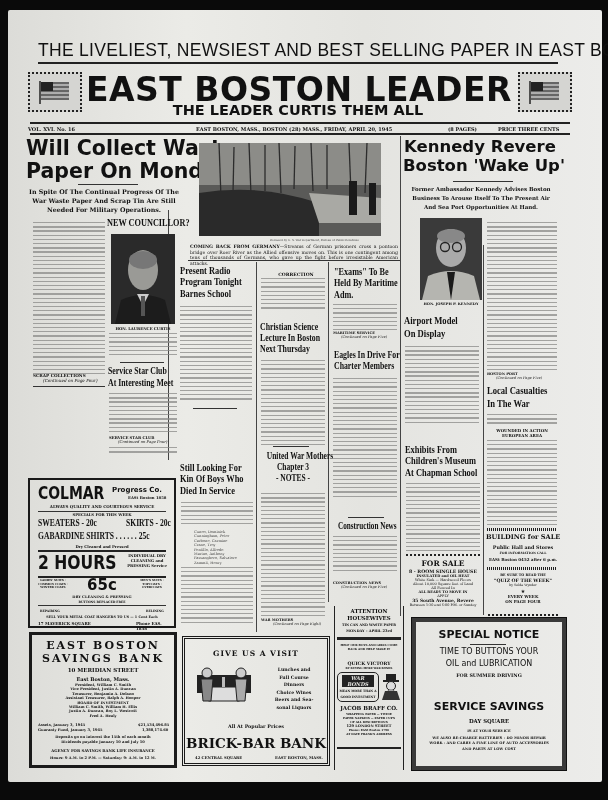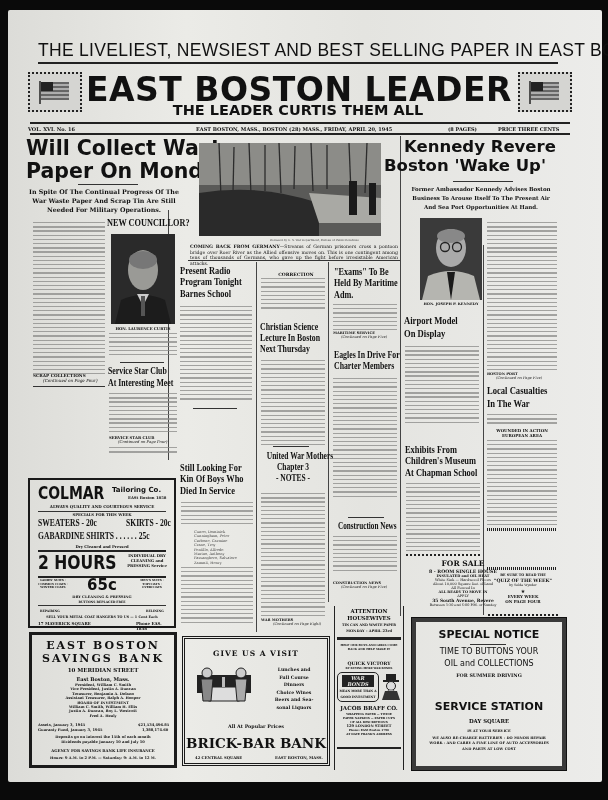--- a/index.html
+++ b/index.html
@@ -204,21 +204,21 @@
   <div class="abs hl cond" style="left:326px; top:340px; width:90px; font-size:10px; transform:scaleX(0.78);">Eagles In Drive For Charter Members</div>
   <div class="abs txt-block" style="left:325px; top:368px; width:64px; height:122px;"></div>
 
   <div class="abs thin" style="left:340px; top:507px; width:36px;"></div>
   <div class="abs hl cond" style="left:330px; top:511px; font-size:10px; white-space:nowrap; transform:scaleX(0.72);">Construction News</div>
   <div class="abs txt-block" style="left:325px; top:526px; width:64px; height:38px;"></div>
   <div class="abs" style="left:325px; top:571px; font-size:3.6px; font-weight:bold;">CONSTRUCTION NEWS</div>
   <div class="abs" style="left:333px; top:575px; font-size:3.6px; font-style:italic;">(Continued on Page Five)</div>
 
   <div class="abs hl-big" style="left:396px; top:128px; font-size:16.5px; white-space:nowrap;">Kennedy Revere</div>
-  <div class="abs hl-big" style="left:376px; top:147px; font-size:16.5px; white-space:nowrap;">Boston 'Wake Up'</div>
+  <div class="abs hl-big" style="left:395px; top:147px; font-size:16.5px; white-space:nowrap;">Boston 'Wake Up'</div>
   <div class="abs thin" style="left:445px; top:171px; width:60px;"></div>
   <div class="abs deck" style="left:398px; top:175px; width:150px; font-size:5.5px; line-height:9px;">Former Ambassador Kennedy Advises Boston Business To Arouse Itself To The Present Air And Sea Port Opportunities At Hand.</div>
   <div class="abs photo" style="left:412px; top:208px; width:62px; height:82px;">
     <svg width="62" height="82" viewBox="0 0 62 82">
       <rect width="62" height="82" fill="#3a3a3a"></rect>
       <ellipse cx="31" cy="30" rx="15" ry="19" fill="#aaa"></ellipse>
       <ellipse cx="31" cy="18" rx="14" ry="7" fill="#888"></ellipse>
       <circle cx="25" cy="29" r="4.5" fill="none" stroke="#222" stroke-width="1.3"></circle>
       <circle cx="37" cy="29" r="4.5" fill="none" stroke="#222" stroke-width="1.3"></circle>
       <path d="M2 82 L8 58 Q31 48 54 58 L60 82 Z" fill="#b5b5b0"></path>
@@ -238,49 +238,55 @@
   <div class="abs hl cond" style="left:479px; top:388px; font-size:11px; white-space:nowrap; transform:scaleX(0.78);">In The War</div>
   <div class="abs txt-block" style="left:479px; top:404px; width:70px; height:12px;"></div>
   <div class="abs" style="left:479px; top:418px; width:70px; text-align:center; font-size:4px; font-weight:bold;">WOUNDED IN ACTION</div>
   <div class="abs" style="left:479px; top:423px; width:70px; text-align:center; font-size:4px; font-weight:bold;">EUROPEAN AREA</div>
   <div class="abs txt-block" style="left:479px; top:430px; width:70px; height:86px;"></div>
 
   <div class="abs hl cond" style="left:397px; top:434px; width:95px; font-size:10.5px; transform:scaleX(0.8);">Exhibits From Children's Museum At Chapman School</div>
   <div class="abs txt-block" style="left:398px; top:473px; width:74px; height:68px;"></div>
 
   <div class="abs dotted-rule" style="left:398px; top:544px; width:74px;"></div>
-  <div class="abs ad-center" style="left:416px; top:549px; width:78px;">
+  <div class="abs ad-center" style="left:396px; top:549px; width:78px;">
     <div style="font-size:7.5px; font-weight:bold;">FOR SALE</div>
     <div style="font-size:4.6px; font-weight:bold; margin-top:1px;">8 - ROOM SINGLE HOUSE</div>
     <div style="font-size:3.5px; font-weight:bold;">INSULATED and OIL HEAT</div>
     <div style="font-size:3.5px;">White Sink — Hardwood Floors</div>
     <div style="font-size:3.5px;">About 10,000 Square feet of Land</div>
     <div style="font-size:3.5px;">All Fenced In</div>
     <div style="font-size:3.5px; font-weight:bold;">ALL READY TO MOVE IN</div>
     <div style="font-size:3.5px;">APPLY</div>
     <div style="font-size:4.4px; font-weight:bold;">35 South Avenue, Revere</div>
     <div style="font-size:3.4px;">Between 5:30 and 6:00 P.M. or Sunday</div>
   </div>
 
   <div class="abs" style="left:479px; top:518px; width:70px; height:3px; background:repeating-linear-gradient(90deg,#222 0 1px,transparent 1px 2px);"></div>
+  <div class="abs ad-center" style="left:478px; top:523px; width:74px;">
+    <div style="font-size:6.6px; font-weight:bold; white-space:nowrap;">BUILDING for SALE</div>
+    <div style="font-size:4.8px; font-weight:bold; margin-top:3px;">Public Hall and Stores</div>
+    <div style="font-size:3.2px; font-weight:bold; margin-top:1px;">FOR INFORMATION CALL</div>
+    <div style="font-size:4px; font-weight:bold; margin-top:2px;">EASt Boston 0452 after 6 p.m.</div>
+  </div>
   <div class="abs" style="left:479px; top:557px; width:70px; height:3px; background:repeating-linear-gradient(90deg,#222 0 1px,transparent 1px 2px);"></div>
 
   <div class="abs ad-center" style="left:478px; top:563px; width:74px;">
     <div style="font-size:3.4px; font-weight:bold;">BE SURE TO READ THE</div>
     <div style="font-size:4.6px; font-weight:bold; margin-top:1px;">"QUIZ OF THE WEEK"</div>
     <div style="font-size:3.2px;">by Selda Wynder</div>
     <div style="font-size:5px; margin-top:1px;">★</div>
     <div style="font-size:4px; font-weight:bold;">EVERY WEEK</div>
     <div style="font-size:4px; font-weight:bold;">ON PAGE FOUR</div>
   </div>
   <div class="abs dotted-rule" style="left:480px; top:604px; width:70px;"></div>
 
   <div class="abs box" style="left:20px; top:468px; width:148px; height:150px; border-width:2px;">
     <div class="abs sans" style="left:8px; top:3px; font-size:17px; font-weight:bold; transform:scaleX(0.82); transform-origin:left top; white-space:nowrap;">COLMAR</div>
-    <div class="abs sans" style="left:82px; top:6px; font-size:7px; font-weight:bold; white-space:nowrap;">Tailoring Co.</div>
+    <div class="abs sans" style="left:82px; top:6px; font-size:7px; font-weight:bold; white-space:nowrap;">Progress Co.</div>
     <div class="abs" style="left:98px; top:15px; font-size:3.8px; font-weight:bold; white-space:nowrap;">EASt Boston 1858</div>
     <div class="abs" style="left:0; top:24px; width:144px; text-align:center; font-size:4px; font-weight:bold; white-space:nowrap;">ALWAYS QUALITY AND COURTEOUS SERVICE</div>
     <div class="abs thin" style="left:8px; top:31px; width:128px;"></div>
     <div class="abs" style="left:0; top:32px; width:144px; text-align:center; font-size:3.8px; font-weight:bold;">SPECIALS FOR THIS WEEK</div>
     <div class="abs cond" style="left:8px; top:38px; font-size:9.5px; font-weight:bold; transform:scaleX(0.8); transform-origin:left top; white-space:nowrap;">SWEATERS - 20c</div>
     <div class="abs cond" style="left:96px; top:38px; font-size:9.5px; font-weight:bold; transform:scaleX(0.8); transform-origin:left top; white-space:nowrap;">SKIRTS - 20c</div>
     <div class="abs cond" style="left:8px; top:51px; font-size:9.5px; font-weight:bold; transform:scaleX(0.8); transform-origin:left top; white-space:nowrap;">GABARDINE SHIRTS . . . . . . 25c</div>
     <div class="abs" style="left:0; top:64px; width:144px; text-align:center; font-size:3.8px; font-weight:bold;">Dry Cleaned and Pressed</div>
     <div class="abs rule" style="left:8px; top:70px; width:128px; height:1.5px;"></div>
     <div class="abs sans" style="left:8px; top:71px; font-size:19px; font-weight:bold; transform:scaleX(0.82); transform-origin:left top; white-space:nowrap;">2 HOURS</div>
@@ -383,21 +389,21 @@
       <div>Phone: EASt Boston 1790</div>
       <div>AT DAVE FRANK'S ADDRESS</div>
     </div>
     <div class="abs rule" style="left:2px; top:141px; width:64px; height:2px;"></div>
   </div>
 
   <div class="abs" style="left:404px; top:608px; width:154px; height:152px; border:4px solid #3a3a3a; outline:1px solid #111;">
     <div class="abs sans" style="left:0; top:6px; width:146px; text-align:center; font-size:11px; font-weight:bold; white-space:nowrap;">SPECIAL NOTICE</div>
     <div class="abs thin" style="left:54px; top:22px; width:36px;"></div>
     <div class="abs sans" style="left:0; top:25px; width:146px; text-align:center; font-size:8px; white-space:nowrap;">TIME TO BUTTONS YOUR</div>
-    <div class="abs sans" style="left:0; top:37px; width:146px; text-align:center; font-size:8px; white-space:nowrap;">OIL and COLLECTIONS</div>
+    <div class="abs sans" style="left:0; top:37px; width:146px; text-align:center; font-size:8px; white-space:nowrap;">OIL and LUBRICATION</div>
     <div class="abs" style="left:0; top:50px; width:146px; text-align:center; font-size:4.8px; font-weight:bold;">FOR SUMMER DRIVING</div>
-    <div class="abs sans" style="left:0; top:78px; width:146px; text-align:center; font-size:11px; font-weight:bold; white-space:nowrap;">SERVICE STATION</div>
+    <div class="abs sans" style="left:0; top:78px; width:146px; text-align:center; font-size:11px; font-weight:bold; white-space:nowrap;">SERVICE SAVINGS</div>
     <div class="abs" style="left:0; top:96px; width:146px; text-align:center; font-size:5.4px; font-weight:bold;">DAY SQUARE</div>
     <div class="abs" style="left:0; top:107px; width:146px; text-align:center; font-size:3.6px; font-weight:bold;">IS AT YOUR SERVICE</div>
     <div class="abs" style="left:10px; top:114px; width:126px; text-align:center; font-size:3.6px; font-weight:bold; line-height:5.4px;">WE ALSO RE-CHARGE BATTERIES - DO MINOR REPAIR WORK - AND CARRY A FINE LINE OF AUTO ACCESSORIES AND PARTS AT LOW COST</div>
   </div>
 
 </div>
 
 </body></html>

